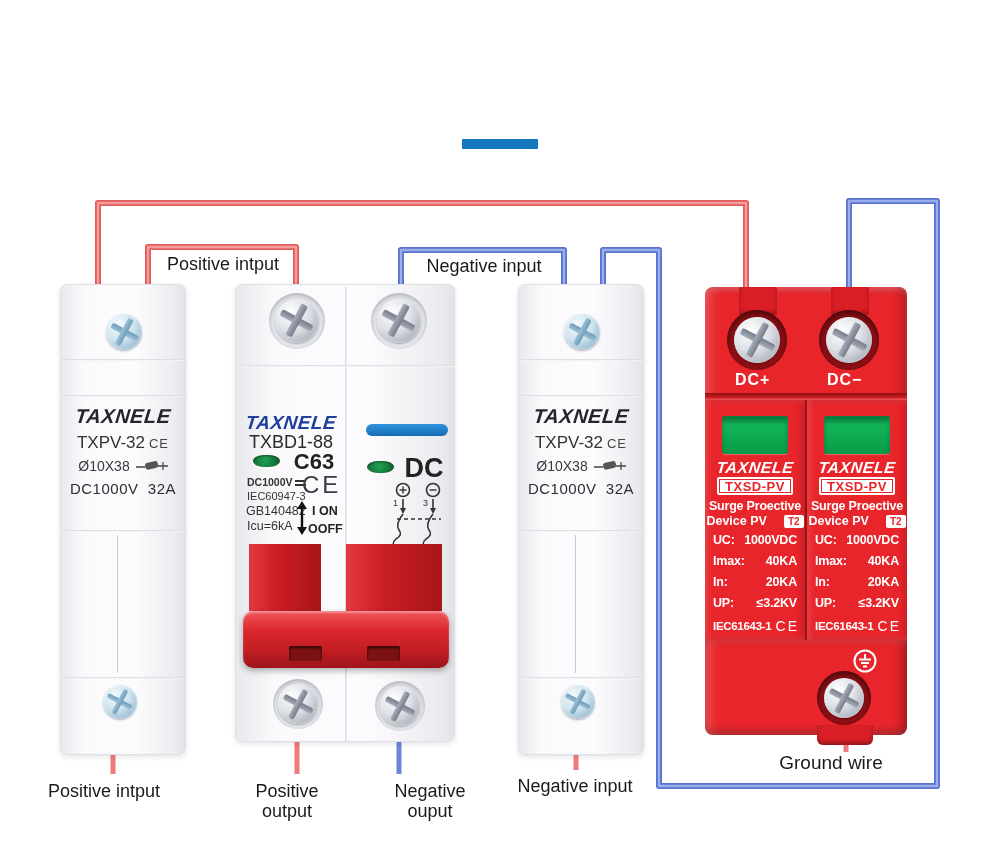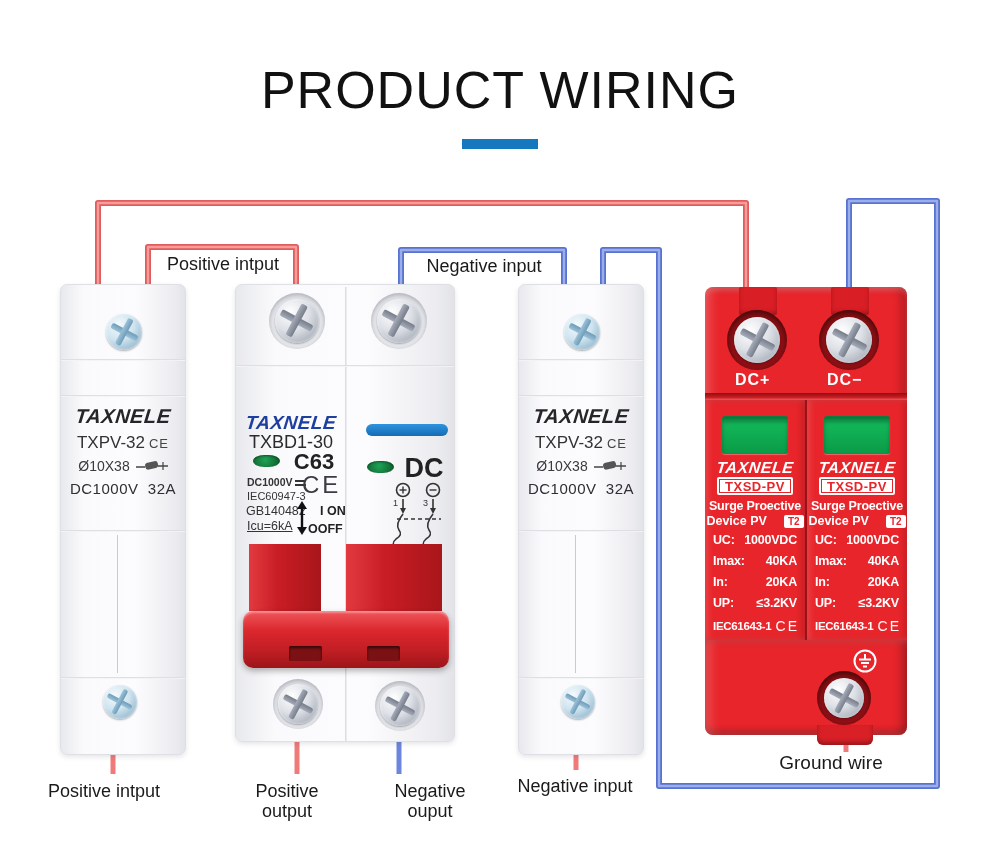--- a/index.html
+++ b/index.html
@@ -114,21 +114,20 @@
               box-shadow:inset 0 -3px 4px rgba(0,0,0,.3); }
 
   
   .lbl { position:absolute; z-index:3; color:#1a1a1a; font-size:18px; text-align:center; line-height:20px; }
 </style>
 </head>
 <body>
 
 <div id="stage">
 
-  <div class="title">PRODUCT WIRING</div>
   <div class="title-underline"></div>
 
   <svg id="wires" width="1000" height="864" viewBox="0 0 1000 864">
 
     <polyline points="98,292 98,203 746,203 746,292" fill="none" stroke="#e05d5d" stroke-width="6" stroke-linejoin="round"></polyline>
     <polyline points="98,292 98,203 746,203 746,292" fill="none" stroke="#f79b9b" stroke-width="2.4" stroke-linejoin="round"></polyline>
 
     <polyline points="148,292 148,247 296,247 296,292" fill="none" stroke="#e05d5d" stroke-width="6" stroke-linejoin="round"></polyline>
     <polyline points="148,292 148,247 296,247 296,292" fill="none" stroke="#f79b9b" stroke-width="2.4" stroke-linejoin="round"></polyline>
 
@@ -196,34 +195,34 @@
   <div class="comp white-body breaker" style="left:235px; top:284px;">
     <div class="bk-divider"></div>
     <div class="seam" style="top:80px;"></div>
 
     <div class="ring gray" style="left:33px; top:8px; width:56px; height:56px;"></div>
     <div class="screw" style="left:39px; top:14px; width:44px; height:44px;"></div>
     <div class="ring gray" style="left:135px; top:8px; width:56px; height:56px;"></div>
     <div class="screw" style="left:141px; top:14px; width:44px; height:44px;"></div>
 
     <div class="bk-brand">TAXNELE</div>
-    <div class="bk-model">TXBD1-30</div>
+    <div class="bk-model">TXBD1-88</div>
     <div class="green-oval" style="left:17px; top:170px;"></div>
     <div class="bk-c63">C63</div>
     <div class="bk-small" style="left:11px; top:191px; font-size:10.5px; font-weight:700;"><span>DC1000V</span><span class="dc-sym"></span></div>
     <div class="bk-ce">CE</div>
     <div class="bk-small" style="left:11px; top:205px; font-size:11px;">IEC60947-3</div>
     <div class="bk-small" style="left:10px; top:219px; font-size:12.5px;">GB140482</div>
-    <div class="bk-small" style="left:11px; top:234px; font-size:12.5px;text-decoration:underline;">Icu=6kA</div>
+    <div class="bk-small" style="left:11px; top:234px; font-size:12.5px;">Icu=6kA</div>
     <svg style="position:absolute; left:59px; top:216px;" width="14" height="34" viewBox="0 0 14 34">
       <line x1="7" y1="5" x2="7" y2="29" stroke="#111" stroke-width="2.4"></line>
       <polygon points="7,0 2,8 12,8" fill="#111"></polygon>
       <polygon points="7,34 2,26 12,26" fill="#111"></polygon>
     </svg>
-    <div class="bk-onoff" style="left:84px; top:219px;">I ON</div>
+    <div class="bk-onoff" style="left:76px; top:219px;">I ON</div>
     <div class="bk-onoff" style="left:72px; top:237px;">OOFF</div>
 
     <div style="position:absolute; left:130px; top:139px; width:82px; height:12px; border-radius:6px; background:linear-gradient(#2f93de,#146cb4);"></div>
     <div class="green-oval" style="left:131px; top:176px;"></div>
     <div style="position:absolute; left:162px; top:168px; width:52px; text-align:center; font-size:27px; font-weight:600; color:#222;">DC</div>
     <svg style="position:absolute; left:153px; top:196px;" width="62" height="80" viewBox="0 0 62 80">
       <circle cx="14" cy="9" r="6.5" fill="none" stroke="#333" stroke-width="1.6"></circle>
       <line x1="14" y1="5.5" x2="14" y2="12.5" stroke="#333" stroke-width="1.4"></line>
       <line x1="10.5" y1="9" x2="17.5" y2="9" stroke="#333" stroke-width="1.4"></line>
       <circle cx="44" cy="9" r="6.5" fill="none" stroke="#333" stroke-width="1.6"></circle>

